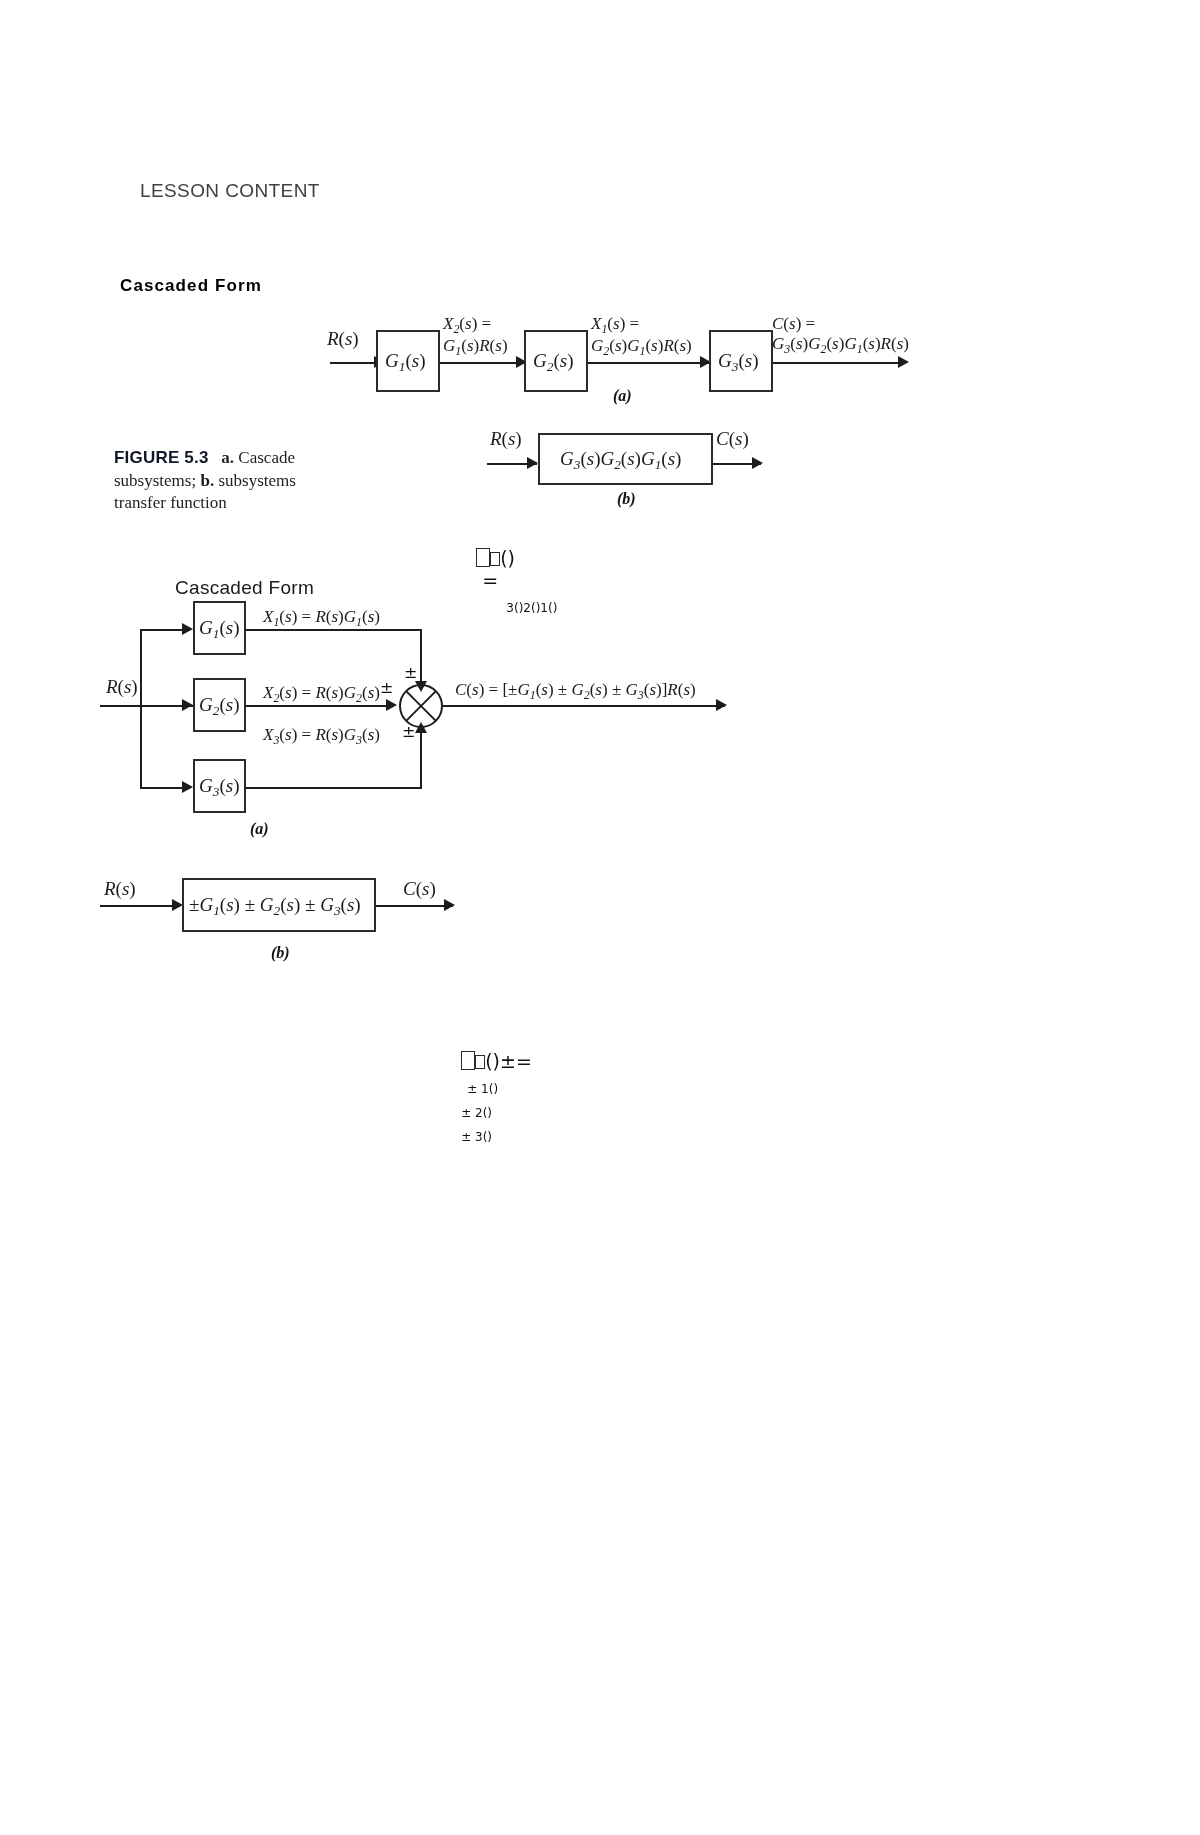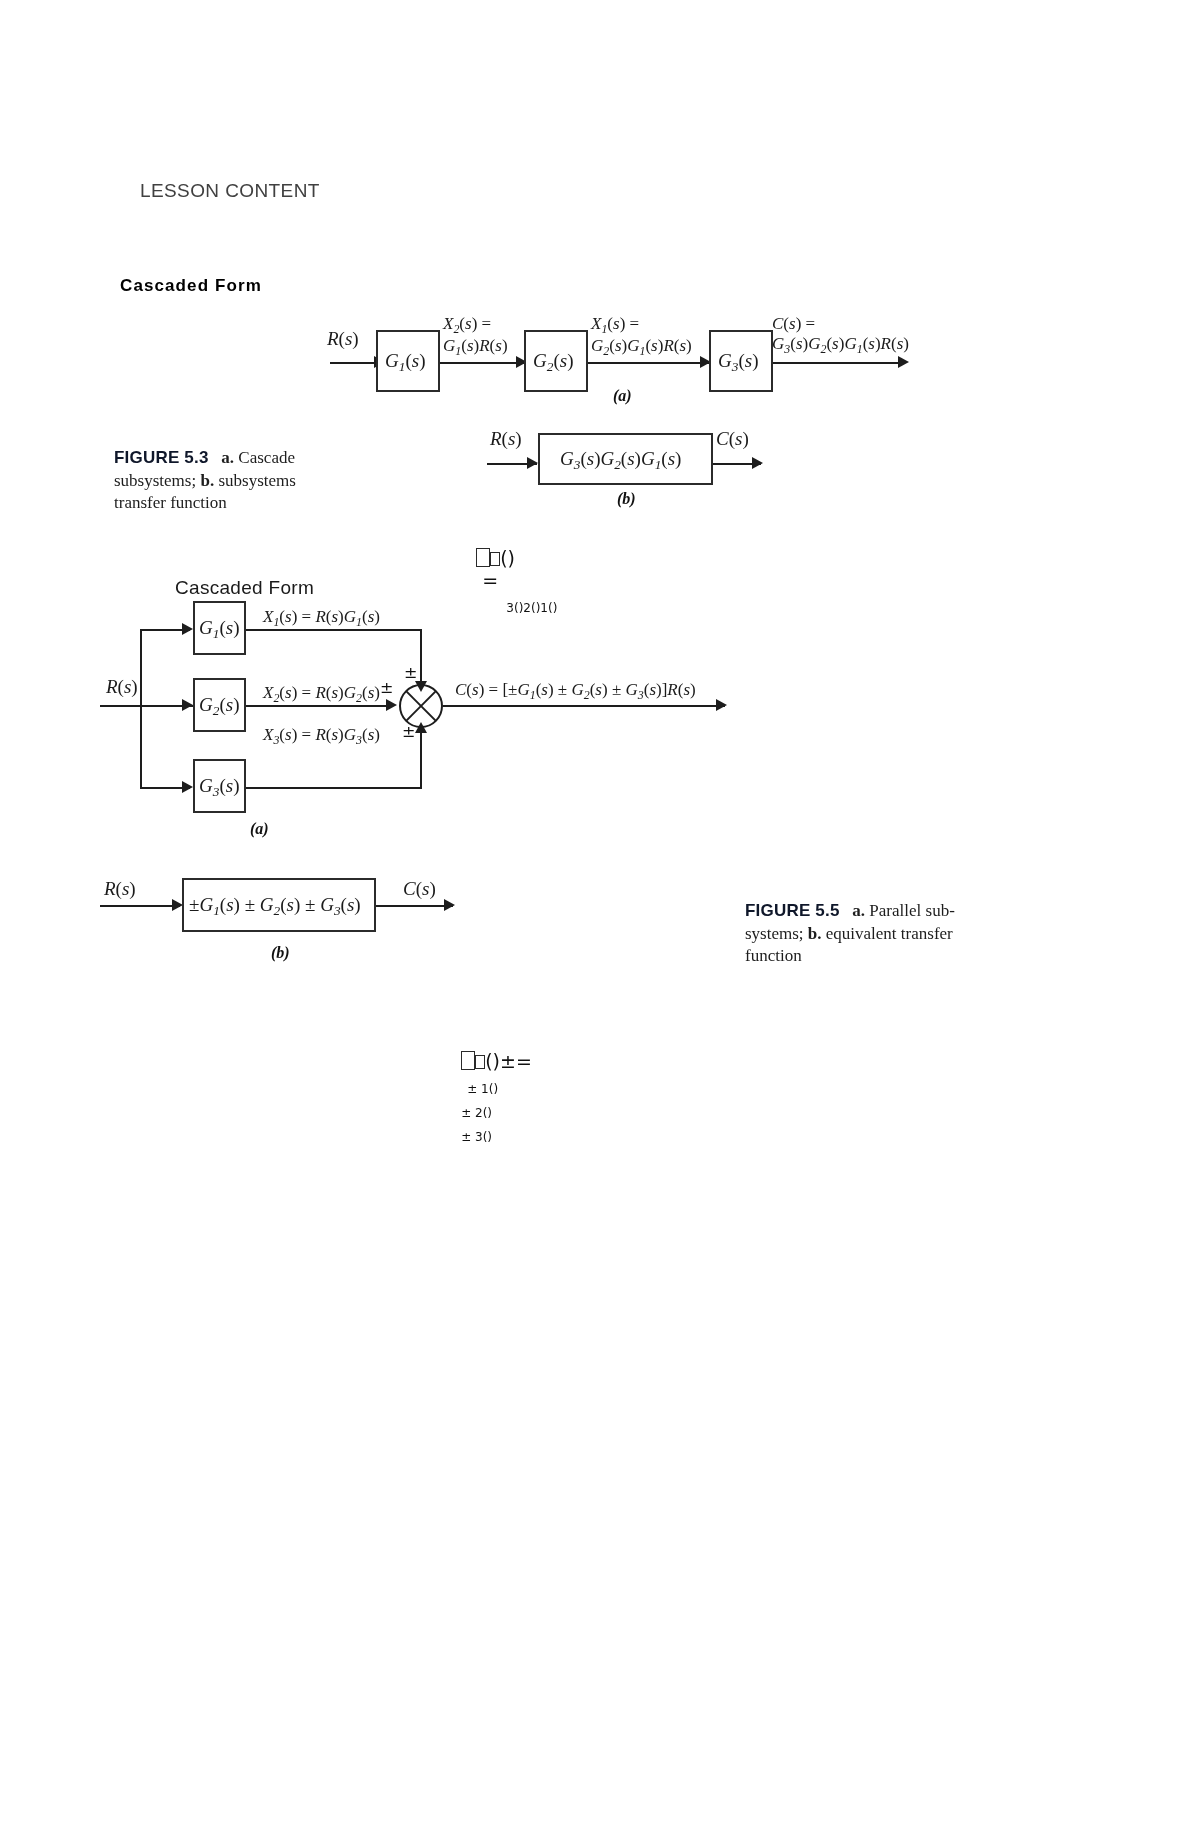--- a/index.html
+++ b/index.html
@@ -185,29 +185,20 @@
   <div class="abs math blk" style="left:189px;top:894px;">
     <span class="up">±</span>G<span class="sub">1</span><span class="up">(</span>s<span class="up">) ± </span>G<span class="sub">2</span><span class="up">(</span>s<span class="up">) ± </span>G<span class="sub">3</span><span class="up">(</span>s<span class="up">)</span>
   </div>
 
   <div class="abs ln hline" style="left:376px;top:905px;width:77px;"></div>
   <div class="abs arrowR" style="left:444px;top:899px;"></div>
   <div class="abs math blk" style="left:403px;top:878px;">C<span class="up">(</span>s<span class="up">)</span></div>
 
   <div class="abs subcap" style="left:271px;top:944px;">(b)</div>
 
-  <div class="abs cap" style="left:745px;top:900px;width:260px;">
-    <span class="fig">FIGURE 5.5</span>
-    &nbsp;&nbsp;<span class="bb">a.</span>
-    <span>Parallel sub-</span><br>
-    <span>systems;</span>
-    <span class="bb">b.</span>
-    <span>equivalent transfer</span><br>
-    <span>function</span>
-  </div>
 
   <div class="abs garble" style="left:437px;top:1028px;">
     <span class="tofu"></span><span class="tofu sm"></span><span>()</span><span>±=</span>
     &nbsp;<span class="gsub">± 1()</span>
     <span class="gsub">± 2()</span>
     <span class="gsub">± 3()</span>
   </div>
 
 </div>
 

